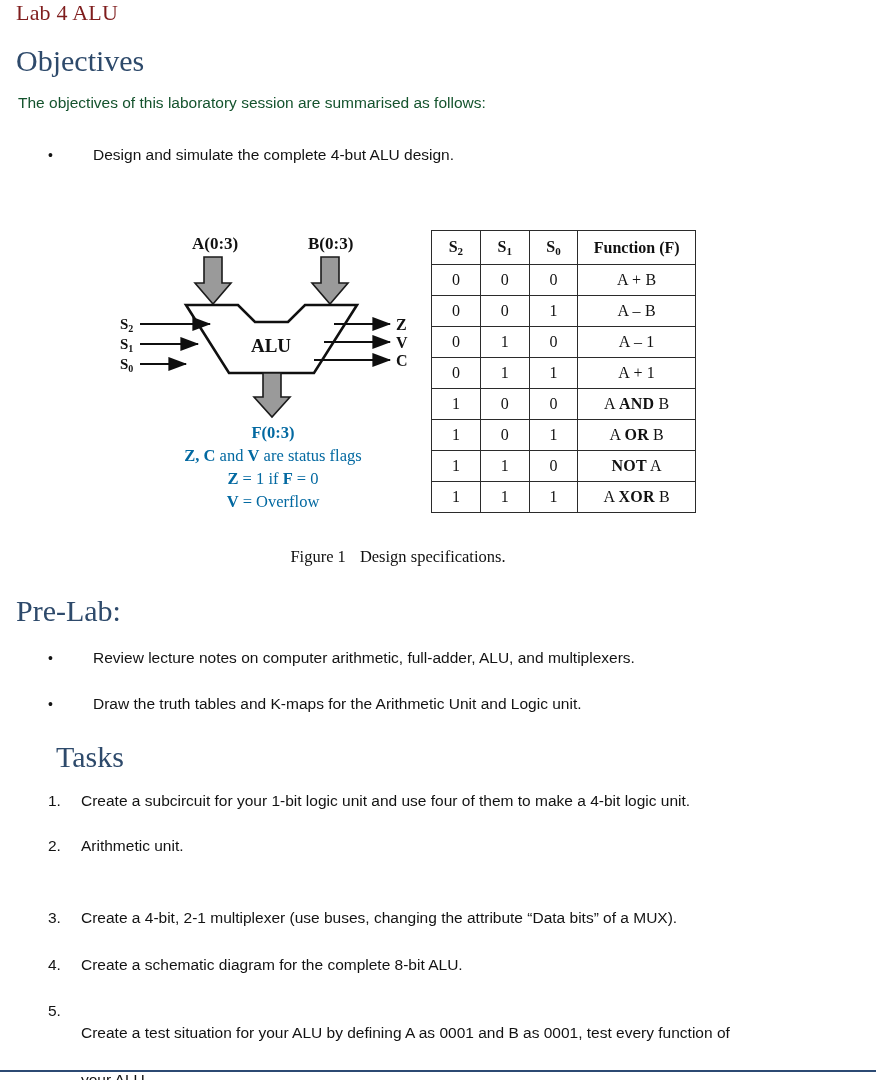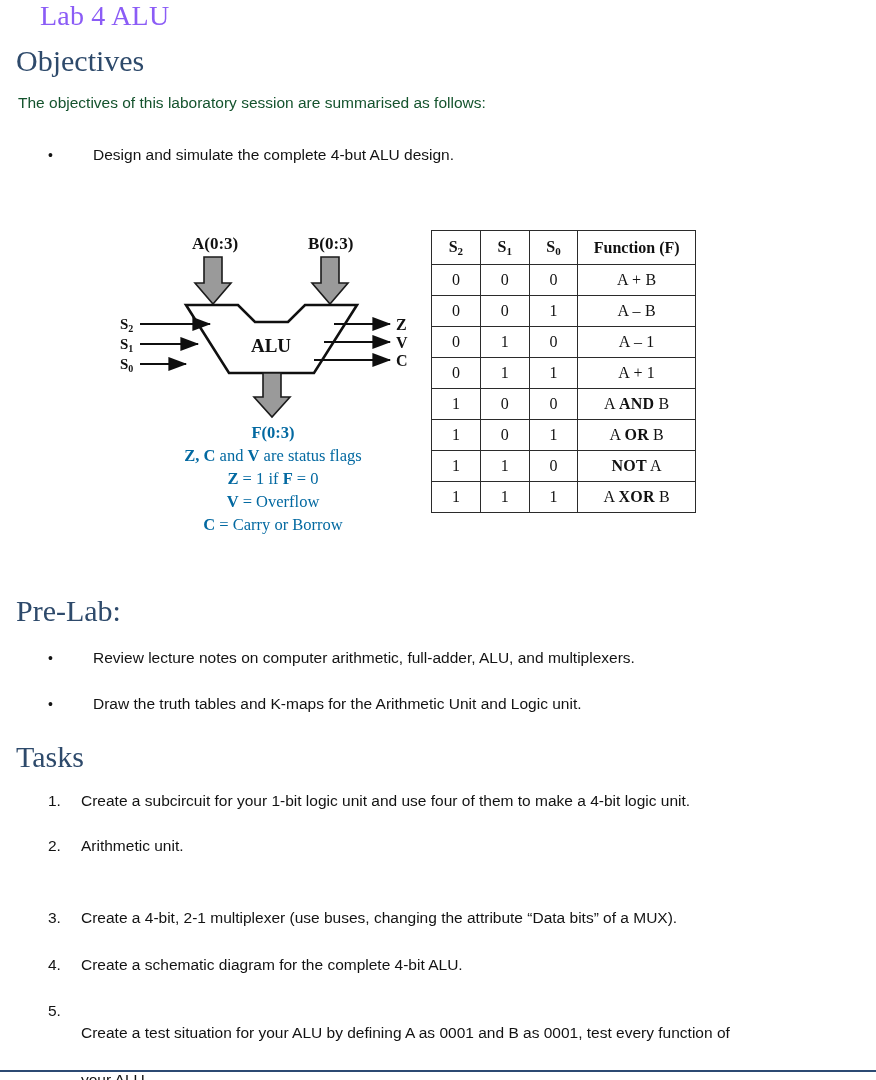--- a/index.html
+++ b/index.html
@@ -21,37 +21,36 @@
     height: 1080px;
     box-sizing: border-box;
   }
 
   
   .doc-title {
     position: absolute;
     left: 16px;
     top: 0px;
     font-family: "Liberation Serif", serif;
-    font-size: 28px;
-    color: #8b5cf6;
+    font-size: 22px;
+    color: #7f1d1d;
     letter-spacing: 0.2px;
     white-space: nowrap;
-    margin-left: 24px;
   }
   .h2 {
     position: absolute;
     left: 16px;
     font-family: "Liberation Serif", serif;
     font-size: 30px;
     color: #2e4a6b;
     white-space: nowrap;
   }
   #h-objectives { top: 44px; }
   #h-prelab   { top: 594px; }
-  #h-tasks    { top: 740px; }
+  #h-tasks    { top: 740px; margin-left: 40px; }
 
   
   .para {
     position: absolute;
     font-size: 15.5px;
     line-height: 22px;
     color: #14532d;
   }
   #intro-para { left: 18px; top: 92px; }
 
@@ -251,23 +250,25 @@
 
         <path d="M145,148 L163,148 L163,172 L172,172 L154,192 L136,172 L145,172 Z" fill="#9a9a9a" stroke="#1b1b1b" stroke-width="1.6" stroke-linejoin="miter"></path>
       </svg>
     </div>
 
     <div class="fig-caption-lines">
       <span class="cl"><b>F(0:3)</b></span>
       <span class="cl"><b>Z, C</b> and <b>V</b> are status flags</span>
       <span class="cl"><b>Z</b> = 1 if <b>F</b> = 0</span>
       <span class="cl"><b>V</b> = Overflow</span>
-      <span class="cl"><b>C</b> = Carry or Borrow</span>
     </div>
 
+    <div id="figure-label">
+      <span class="fig-num">Figure 1</span><span>Design specifications.</span>
+    </div>
 
     <div id="truth-table-wrap">
       <table class="truth">
         <thead>
           <tr>
             <th class="sel">S<sub>2</sub></th>
             <th class="sel">S<sub>1</sub></th>
             <th class="sel">S<sub>0</sub></th>
             <th class="fn">Function (F)</th>
           </tr>
@@ -362,21 +363,21 @@
     <span class="num-gap"></span>
     <span class="num-text">
       <span class="cont-line">Create a 4-bit, 2-1 multiplexer (use buses, changing the attribute “Data bits” of a MUX).</span>
     </span>
   </div>
 
   <div class="num-row" id="task-4">
     <span class="num-marker">4.</span>
     <span class="num-gap"></span>
     <span class="num-text">
-      <span class="cont-line">Create a schematic diagram for the complete 4-bit ALU.</span>
+      <span class="cont-line">Create a schematic diagram for the complete 8-bit ALU.</span>
     </span>
   </div>
 
   <div class="num-row" id="task-5">
     <span class="num-marker">5.</span>
     <span class="num-gap"></span>
     <span class="num-text">
       <span class="cont-line">Create a test situation for your ALU by defining A as 0001 and B as 0001, test every function of</span>
       <span class="cont-line">your ALU.</span>
     </span>

